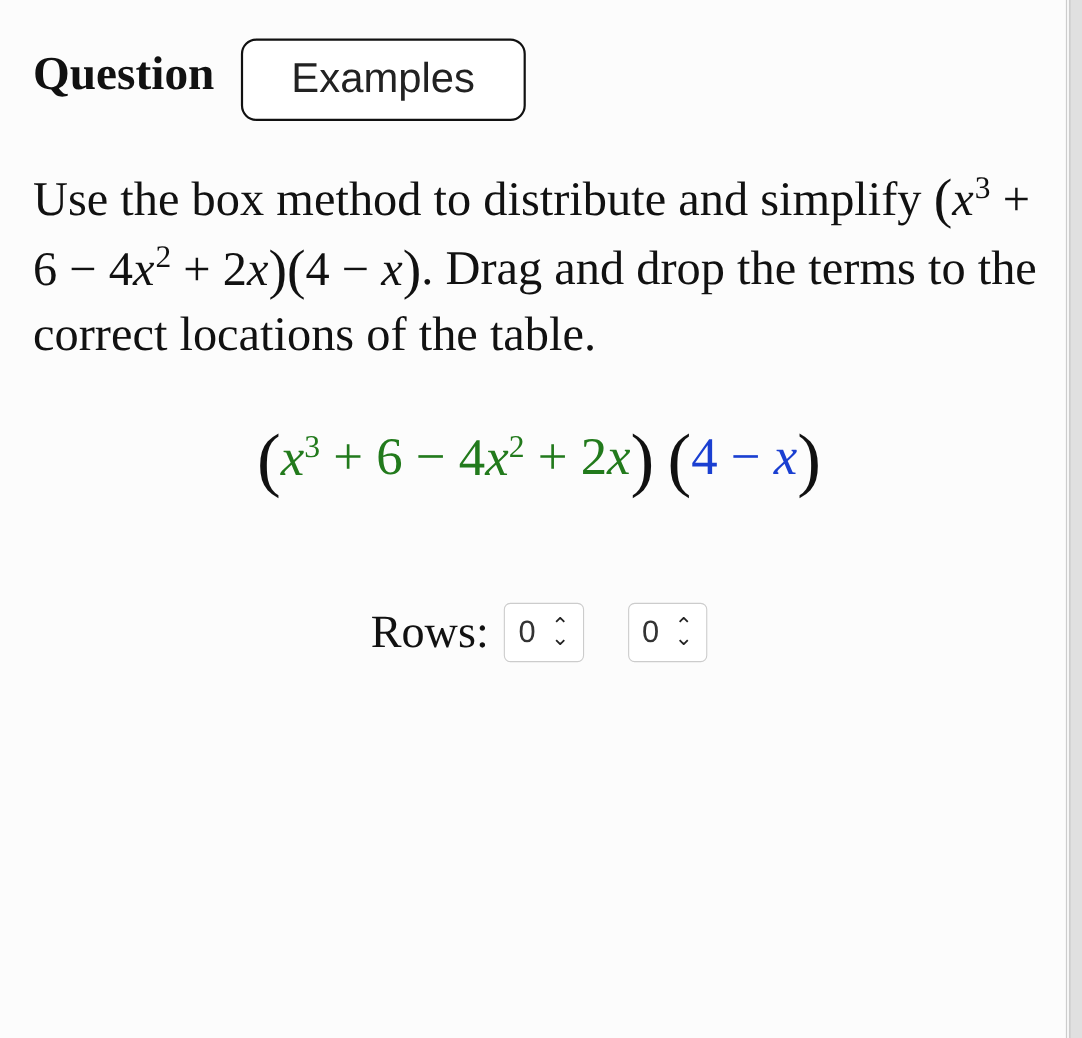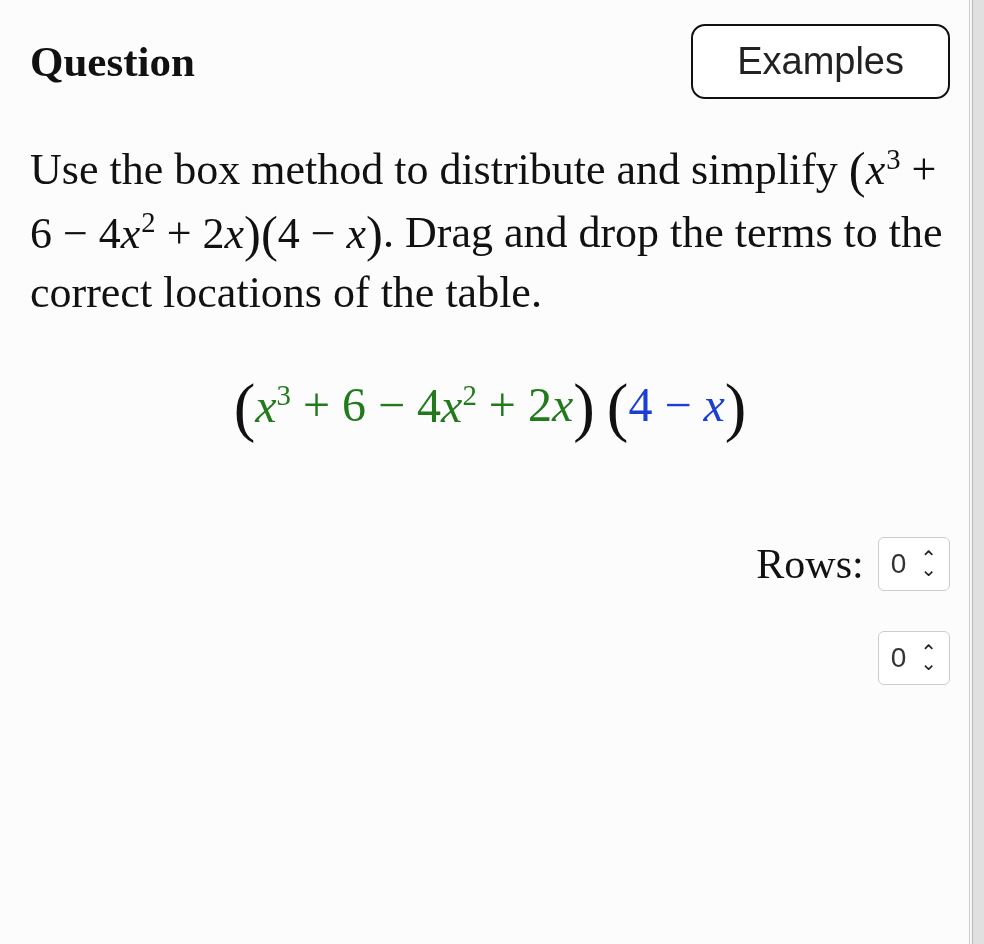--- a/index.html
+++ b/index.html
@@ -27,39 +27,40 @@
     bottom: 0;
     width: 3px;
     background: #f6f6f6;
     border-left: 1px solid #ccc;
   }
   .page {
     padding: 24px 34px 24px 30px;
   }
   .header-row {
     display: flex;
-    justify-content: space-between;
     align-items: center;
     margin-bottom: 40px;
+    gap: 24px;
   }
   .question-title {
     font-weight: 700;
     font-size: 43px;
     font-family: Georgia, "Times New Roman", serif;
     color: #111;
   }
   .examples-btn {
     font-size: 38px;
     font-family: "Helvetica Neue", Arial, sans-serif;
     color: #222;
     border: 2.5px solid #111;
     border-radius: 14px;
     padding: 14px 44px;
     background: #fff;
     cursor: pointer;
+    margin-top: 11px;
   }
   .instr {
     font-family: Liberation Serif, serif;
     font-size: 44px;
     color: #111;
     line-height: 1.25;
     margin-bottom: 50px;
   }
   .math-inline .base { font-style: italic; }
   .math-inline .sup {
@@ -82,26 +83,25 @@
   }
   .color-line .paren { font-size: 1.35em; vertical-align: -0.12em; }
   .color-line .g { color: #227a1c; }
   .color-line .b { color: #1a3fd1; }
   .color-line .base { font-style: italic; }
   .color-line .sup { font-size: 0.6em; vertical-align: super; font-style: normal; }
 
   .rc-row {
     display: flex;
     justify-content: center;
-    align-items: flex-end;
+    align-items: center;
     gap: 40px;
     font-family: Georgia, "Times New Roman", serif;
     font-size: 42px;
     color: #111;
-    flex-direction: column;
   }
   .rc-group {
     display: flex;
     align-items: center;
     gap: 14px;
   }
   .stepper {
     display: flex;
     align-items: center;
     border: 1.5px solid #ccc;

